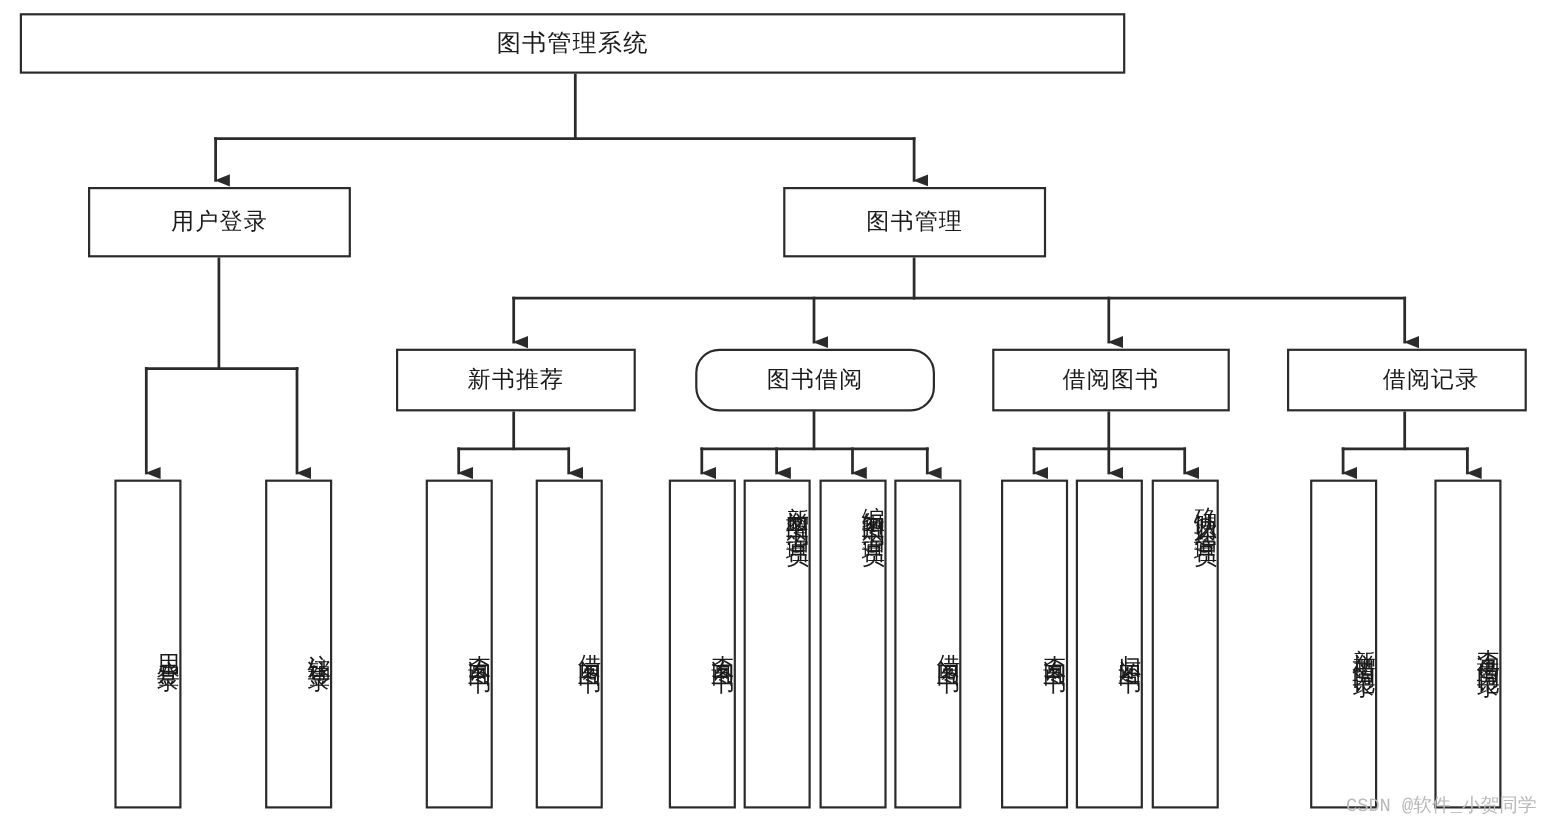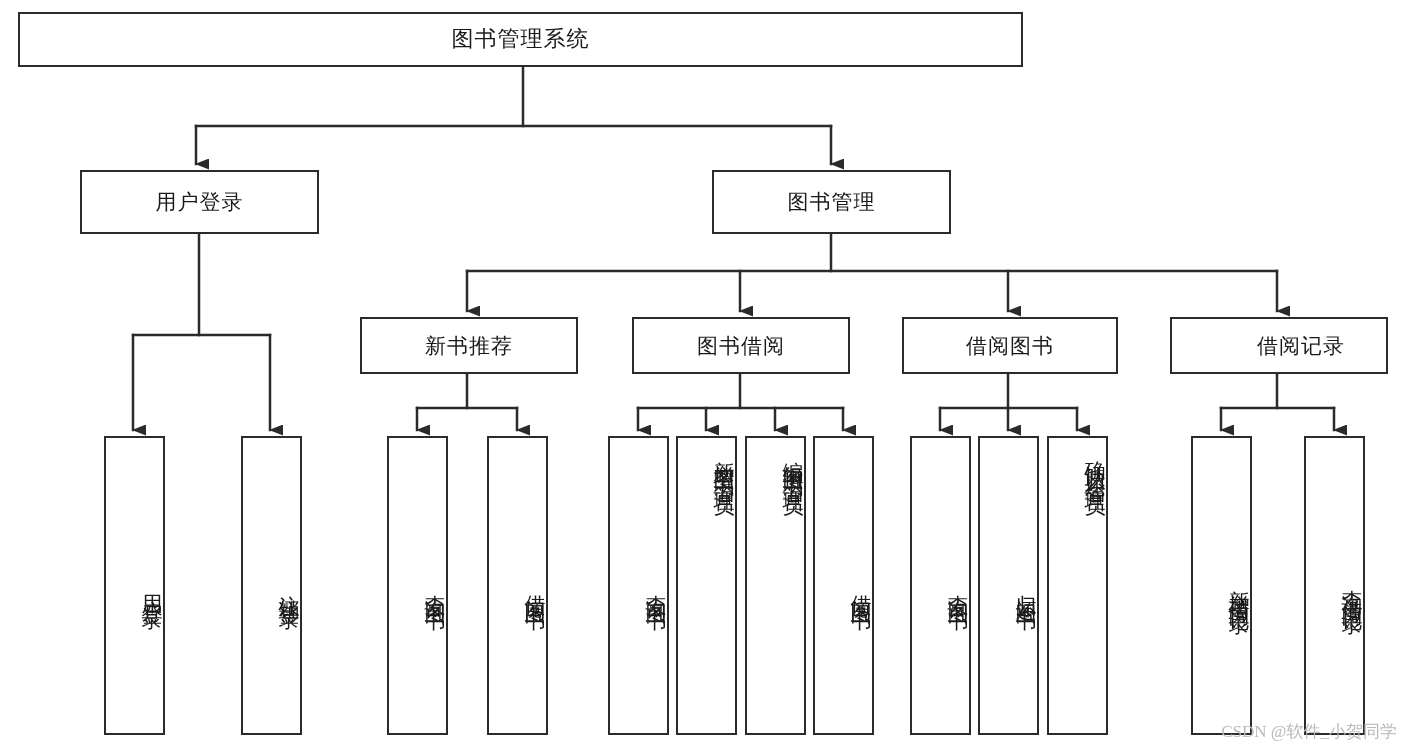--- a/index.html
+++ b/index.html
@@ -62,21 +62,21 @@
   .vtext {
     display: block;
   }
   .watermark {
     position: absolute;
     right: 8px;
     bottom: 4px;
     font-size: 17px;
     color: #b9b9b9;
     white-space: nowrap;
-    font-family: Liberation Serif, serif;
+    font-family: Liberation Mono, monospace;
   }
 </style>
 </head>
 <body>
 
 <div id="canvas">
 
   <svg id="edges" viewBox="0 0 1405 747" width="1405" height="747" xmlns="http://www.w3.org/2000/svg">
     <defs>
       <marker id="arrow" viewBox="0 0 12 14" refX="5.5" refY="13" markerWidth="12" markerHeight="14" orient="auto-start-reverse" markerUnits="userSpaceOnUse">
@@ -137,21 +137,21 @@
   </div>
 
   <div class="node node-h" style="left:712px; top:170px; width:239px; height:64px;">
     <span>图书管理</span>
   </div>
 
   <div class="node node-h" style="left:360px; top:317px; width:218px; height:57px;">
     <span>新书推荐</span>
   </div>
 
-  <div class="node node-h" style="left:632px; top:317px; width:218px; height:57px;">
+  <div class="node node-h" style="left:632px; top:317px; width:218px; height:57px;border-radius:22px;">
     <span>图书借阅</span>
   </div>
 
   <div class="node node-h" style="left:902px; top:317px; width:216px; height:57px;">
     <span>借阅图书</span>
   </div>
 
   <div class="node node-h" style="left:1170px; top:317px; width:218px; height:57px;padding-left:44px;">
     <span>借阅记录</span>
   </div>

